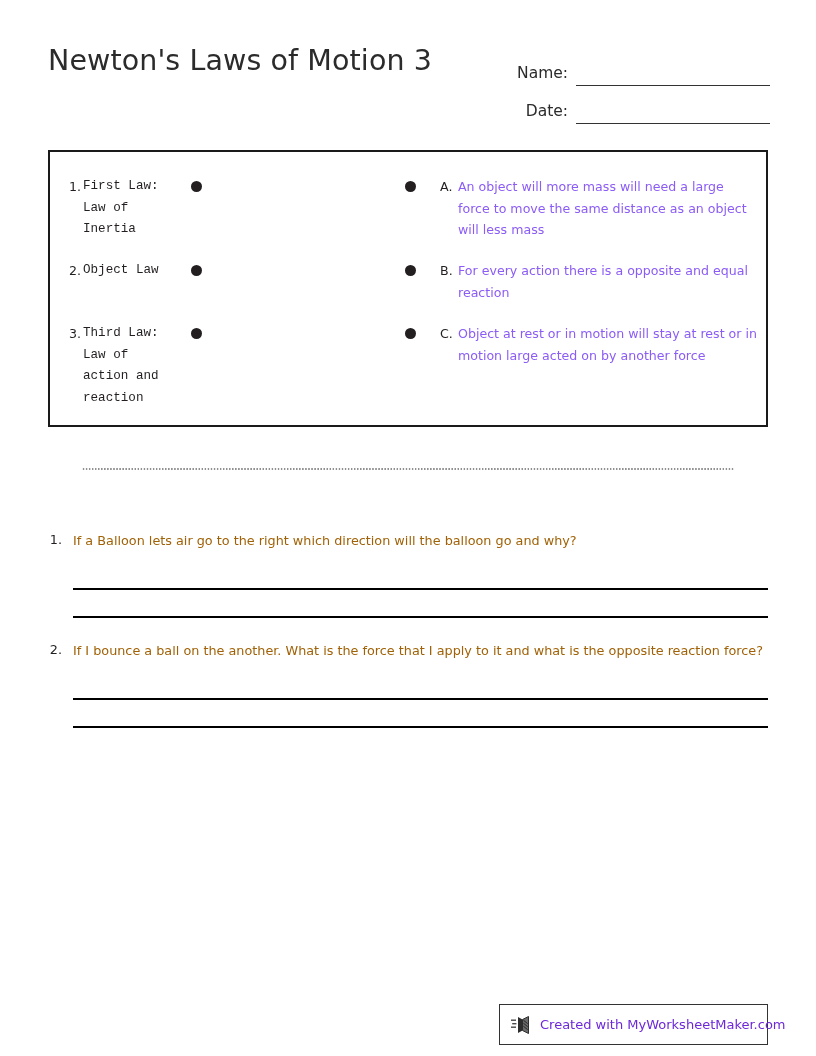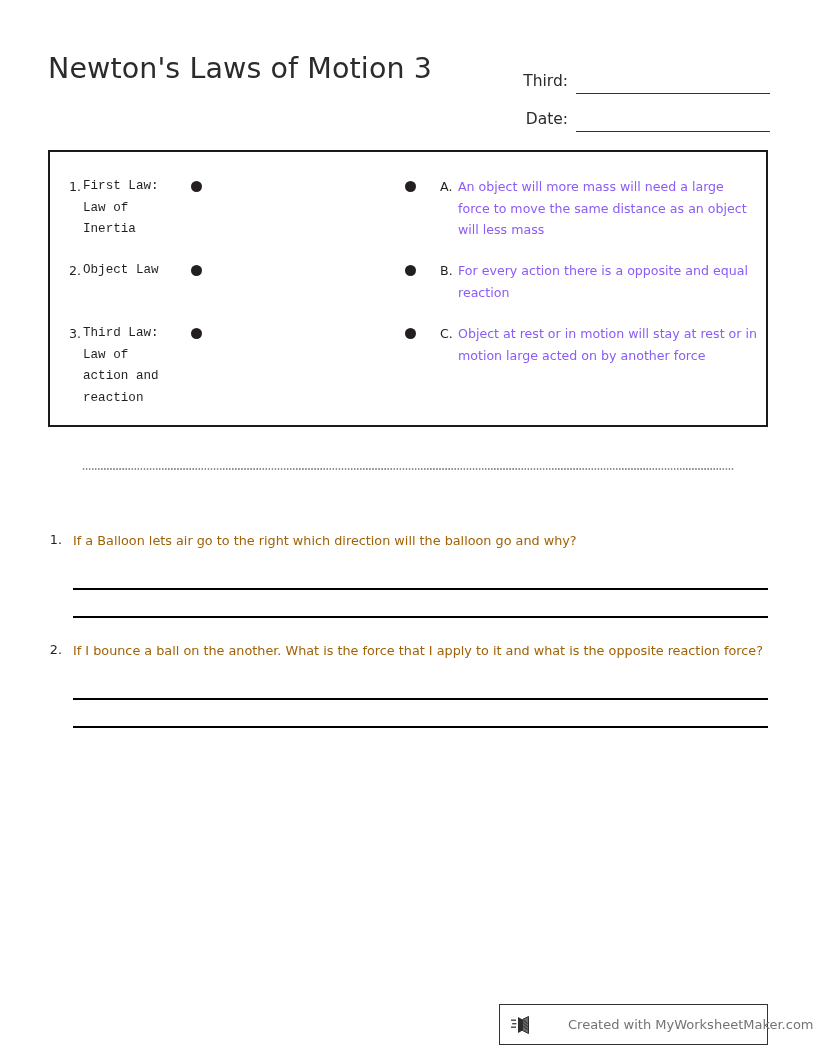--- a/index.html
+++ b/index.html
@@ -14,21 +14,21 @@
     position: relative;
     font-family: "DejaVu Sans", "Liberation Sans", sans-serif;
     color: #231f20;
     overflow: hidden;
   }
 
   
   .header {
     position: absolute;
     left: 0;
-    top: 8px;
+    top: 0;
     width: 680px;
     height: 130px;
   }
   .worksheet-title {
     position: absolute;
     left: 48px;
     top: 47px;
     font-size: 28.5px;
     font-weight: 400;
     letter-spacing: 0.1px;
@@ -199,35 +199,34 @@
   }
   .badge-icon {
     width: 20px;
     height: 22px;
     flex: 0 0 auto;
     margin-right: 9px;
     display: block;
   }
   .badge-text {
     font-size: 13px;
-    color: #737373;
+    color: #6d28d9;
     line-height: 1;
     white-space: nowrap;
-    margin-left: 28px;
   }
 </style>
 </head>
 <body>
 
 <div class="header">
   <div class="worksheet-title">Newton's Laws of Motion 3</div>
 
   <div class="namedate">
     <div class="nd-row">
-      <div class="nd-label">Third:</div>
+      <div class="nd-label">Name:</div>
       <div class="nd-line"></div>
     </div>
     <div class="nd-row">
       <div class="nd-label">Date:</div>
       <div class="nd-line"></div>
     </div>
   </div>
 </div>
 
 <div class="match-box">

